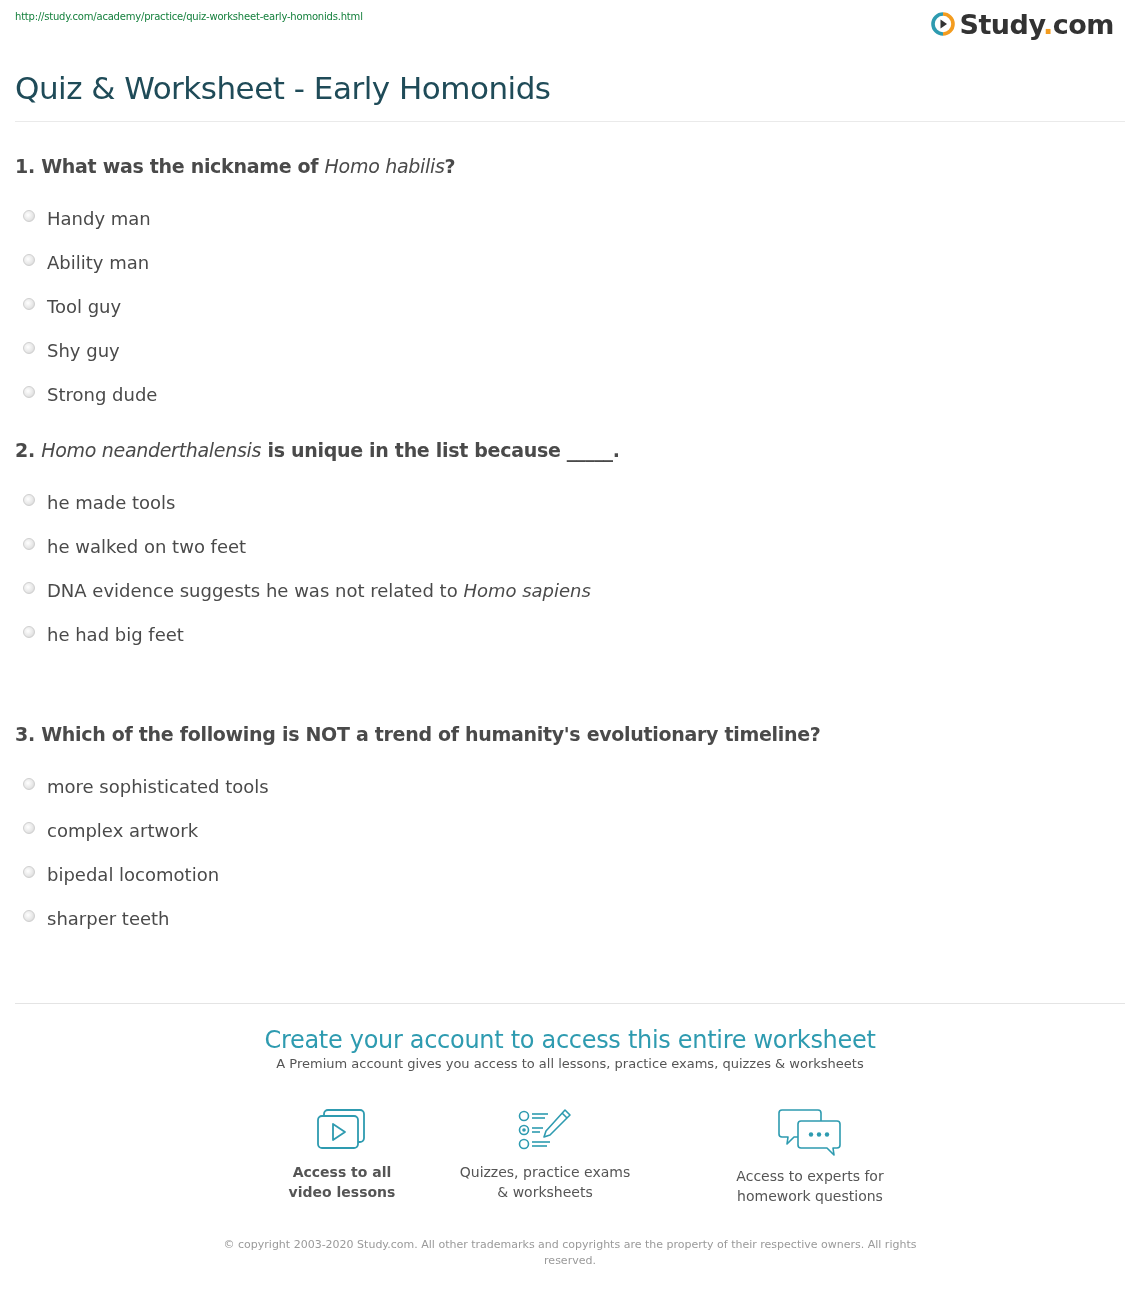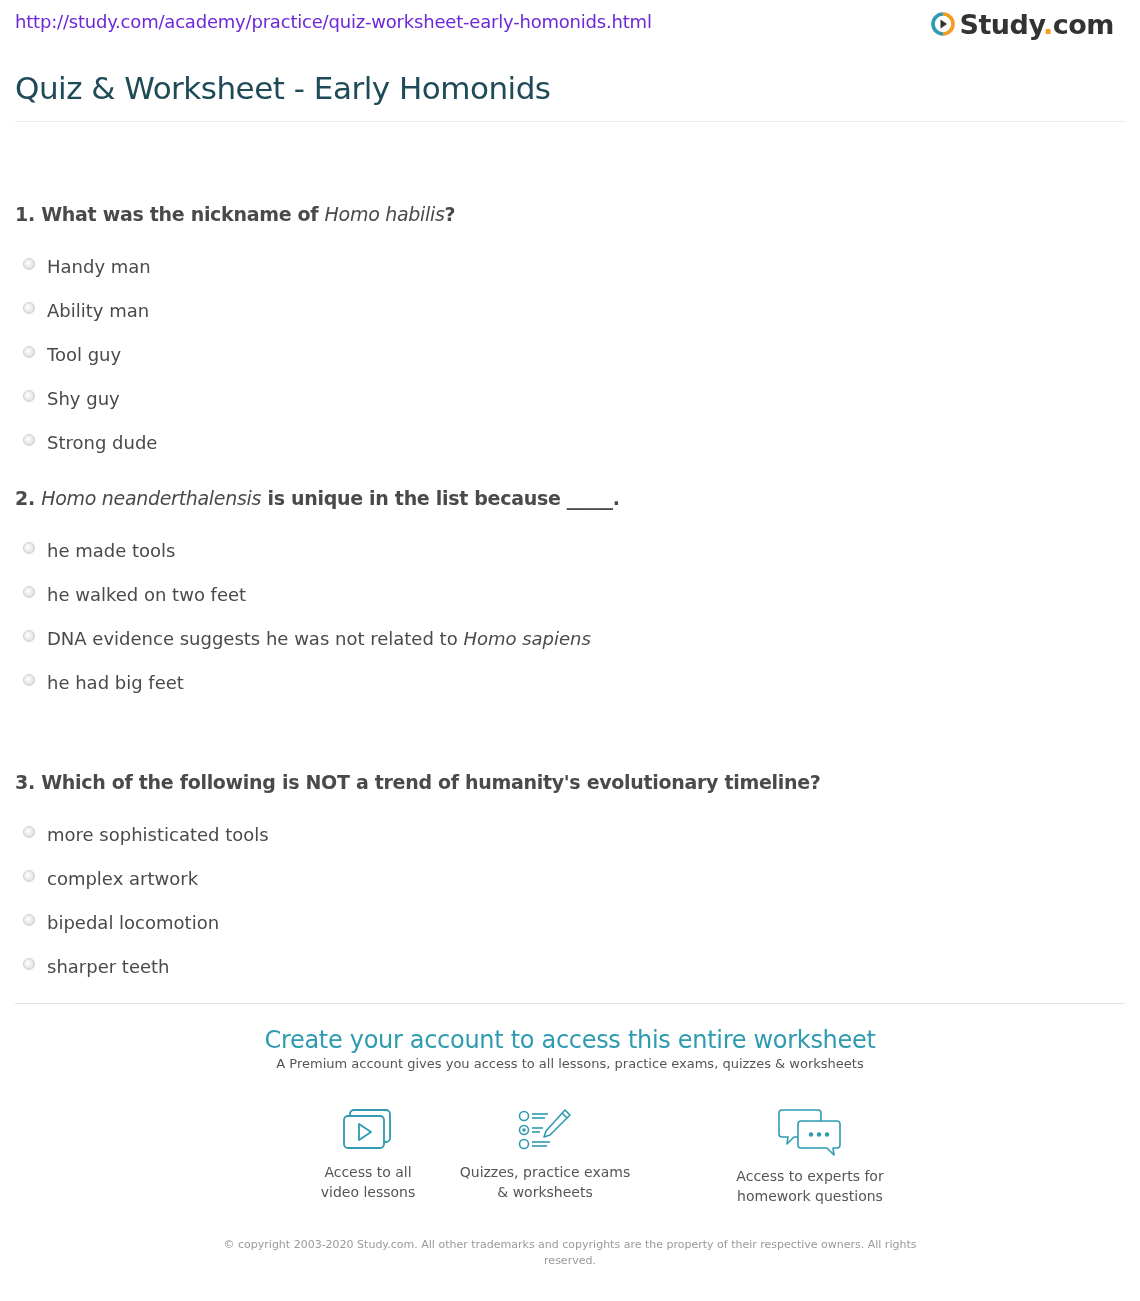--- a/index.html
+++ b/index.html
@@ -8,22 +8,22 @@
       width: 1140px;
       height: 1301px;
       position: relative;
       font-family: "DejaVu Sans", "Liberation Sans", sans-serif;
       color: #4a4a4a;
       overflow: hidden;
     }
     .url {
       position: absolute;
       left: 15px; top: 11px;
-      font-size: 18px;
-      color: #6d28d9;
+      font-size: 10px;
+      color: #15803d;
       letter-spacing: -0.2px;
     }
     .logo {
       position: absolute;
       right: 26px; top: 8px;
       display: flex; align-items: center;
       height: 32px;
     }
     .logo-mark { width: 24px; height: 24px; margin-right: 5px; }
     .logo-text {
@@ -51,21 +51,20 @@
       position: absolute;
       left: 15px;
       width: 1110px;
     }
     .q-text {
       font-size: 19px;
       font-weight: bold;
       color: #4a4a4a;
       letter-spacing: -0.3px;
       line-height: 28px;
-      margin-top: 48px;
     }
     .q-text .it { font-style: italic; font-weight: normal; }
     .options { list-style: none; margin-top: 16px; }
     .option {
       display: flex; align-items: center;
       height: 44px;
       font-size: 18px;
       color: #4a4a4a;
     }
     .option .radio {
@@ -217,21 +216,21 @@
 </div>
 
 <div class="bottom-rule"></div>
 
 <div class="cta">
   <div class="cta-title">Create your account to access this entire worksheet</div>
   <div class="cta-sub">A Premium account gives you access to all lessons, practice exams, quizzes &amp; worksheets</div>
 </div>
 
 <div class="features">
-  <div class="feature" style="left:268px;">
+  <div class="feature" style="left:242px;font-weight:bold;">
     <svg width="52" height="44" viewBox="0 0 52 44">
       <rect x="8" y="2" width="40" height="32" rx="4" fill="#ffffff" stroke="#2e9bb0" stroke-width="1.8"></rect>
       <rect x="2" y="8" width="40" height="32" rx="4" fill="#ffffff" stroke="#2e9bb0" stroke-width="1.8"></rect>
       <path d="M17 16 L29 24 L17 32 Z" fill="none" stroke="#2e9bb0" stroke-width="1.8" stroke-linejoin="round"></path>
     </svg>
     <div class="feature-label"><span>Access to all</span><br><span>video lessons</span></div>
   </div>
   <div class="feature" style="left:445px;">
     <svg width="56" height="44" viewBox="0 0 56 44">
       <circle cx="7" cy="8" r="4.5" fill="none" stroke="#2e9bb0" stroke-width="1.6"></circle>

